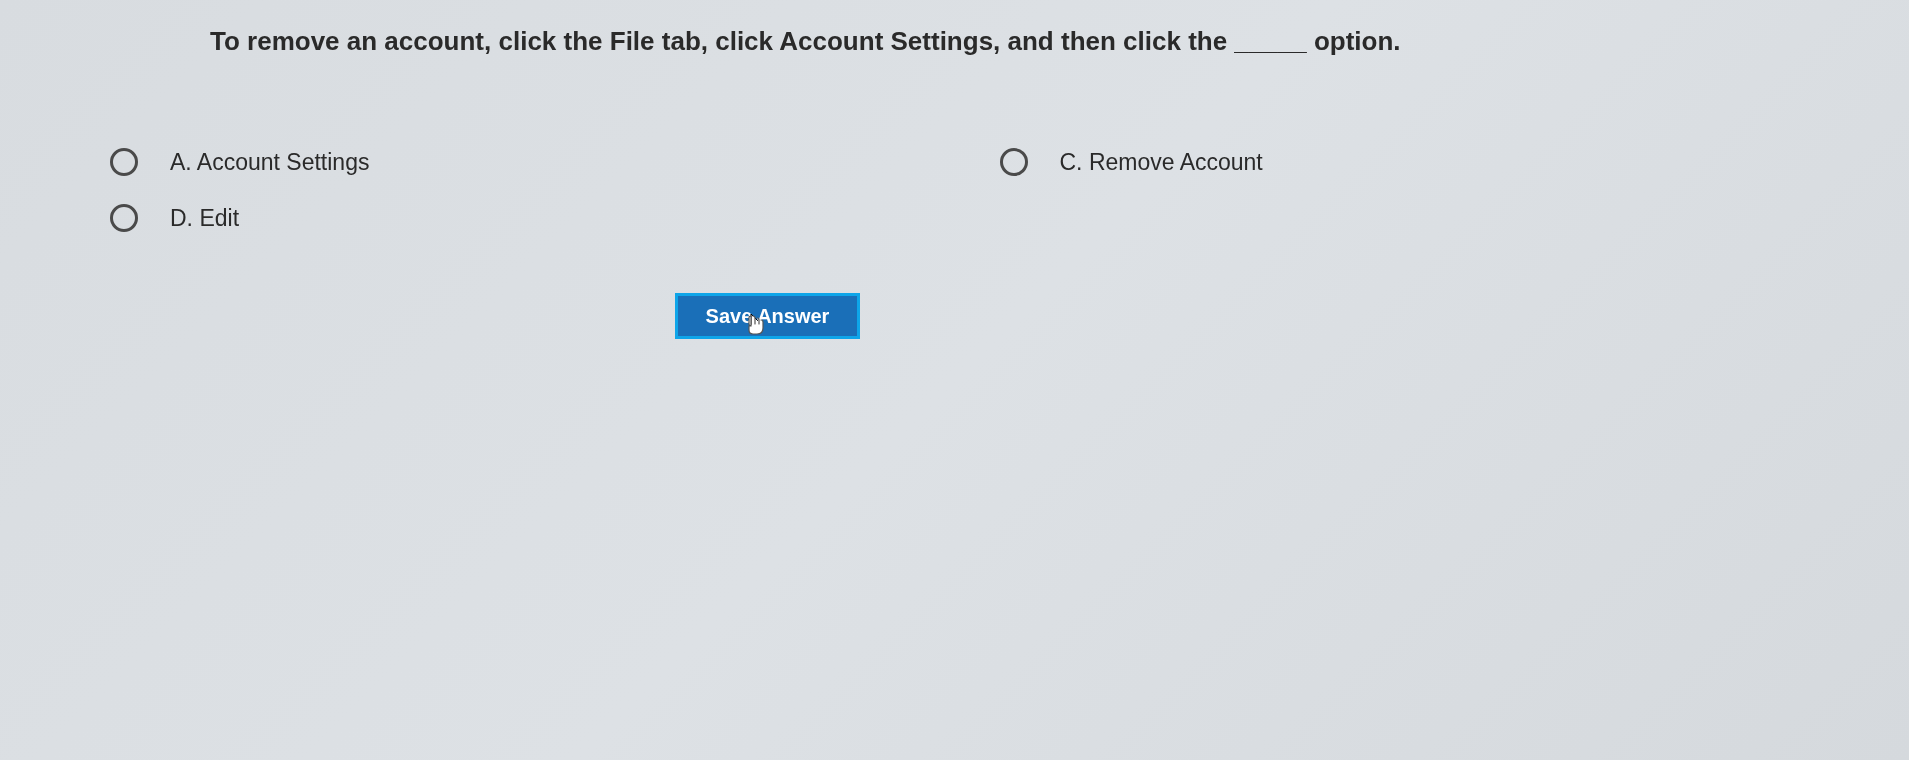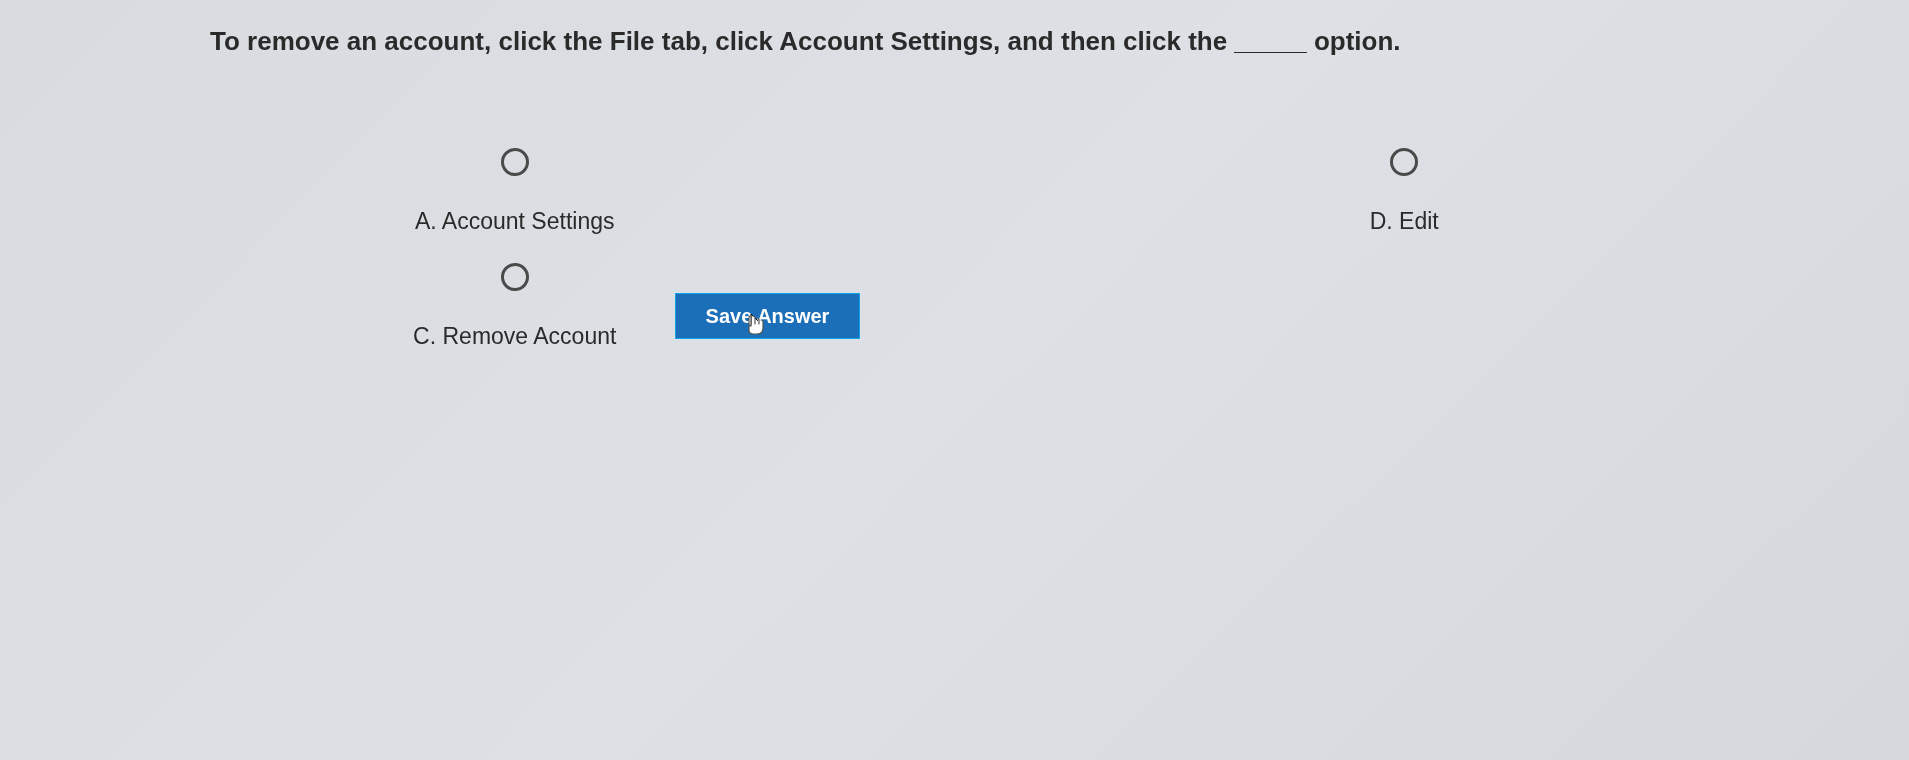--- a/index.html
+++ b/index.html
@@ -32,21 +32,20 @@
       right: 100px;
       display: grid;
       grid-template-columns: 1fr 1fr;
       column-gap: 80px;
       row-gap: 28px;
     }
     .option {
       display: flex;
       align-items: center;
       gap: 32px;
-      flex-direction: column;
     }
     .radio-circle {
       width: 28px;
       height: 28px;
       border: 3px solid #4a4a4a;
       border-radius: 50%;
       flex-shrink: 0;
       background: transparent;
       cursor: pointer;
     }
@@ -55,21 +54,21 @@
       color: #2a2a2a;
       font-weight: 400;
     }
     .save-button {
       position: absolute;
       top: 293px;
       left: 675px;
       width: 185px;
       height: 46px;
       background: #1a6fb8;
-      border: 1px solid #0ea5e9;
+      border: 3px solid #0ea5e9;
       color: #ffffff;
       font-size: 20px;
       font-weight: bold;
       cursor: pointer;
       display: flex;
       align-items: center;
       justify-content: center;
     }
     .cursor-icon {
       position: absolute;
@@ -85,25 +84,25 @@
 
 <div class="question-text">To remove an account, click the File tab, click Account Settings, and then click the _____ option.</div>
 
 <div class="options-container">
   <div class="option">
     <div class="radio-circle"></div>
     <span class="option-label">A. Account Settings</span>
   </div>
   <div class="option">
     <div class="radio-circle"></div>
-    <span class="option-label">D. Edit</span>
+    <span class="option-label">C. Remove Account</span>
   </div>
   <div class="option">
     <div class="radio-circle"></div>
-    <span class="option-label">C. Remove Account</span>
+    <span class="option-label">D. Edit</span>
   </div>
 </div>
 
 <button class="save-button">Save Answer</button>
 
 <svg class="cursor-icon" viewBox="0 0 24 28">
   <path d="M 8 4 L 8 18 L 11 15 L 13 20 L 16 19 L 14 14 L 18 14 Z" fill="#ffffff" stroke="#000000" stroke-width="1"></path>
   <path d="M 6 8 Q 6 6 8 6 L 8 16 Q 6 16 6 14 Z M 10 6 Q 12 6 12 8 L 12 14 M 14 8 Q 16 8 16 10 L 16 14 M 18 10 Q 20 10 20 12 L 20 18 Q 20 24 14 24 L 10 24 Q 6 24 6 20 L 6 16" fill="#ffffff" stroke="#555" stroke-width="1.2" stroke-linecap="round"></path>
 </svg>
 

